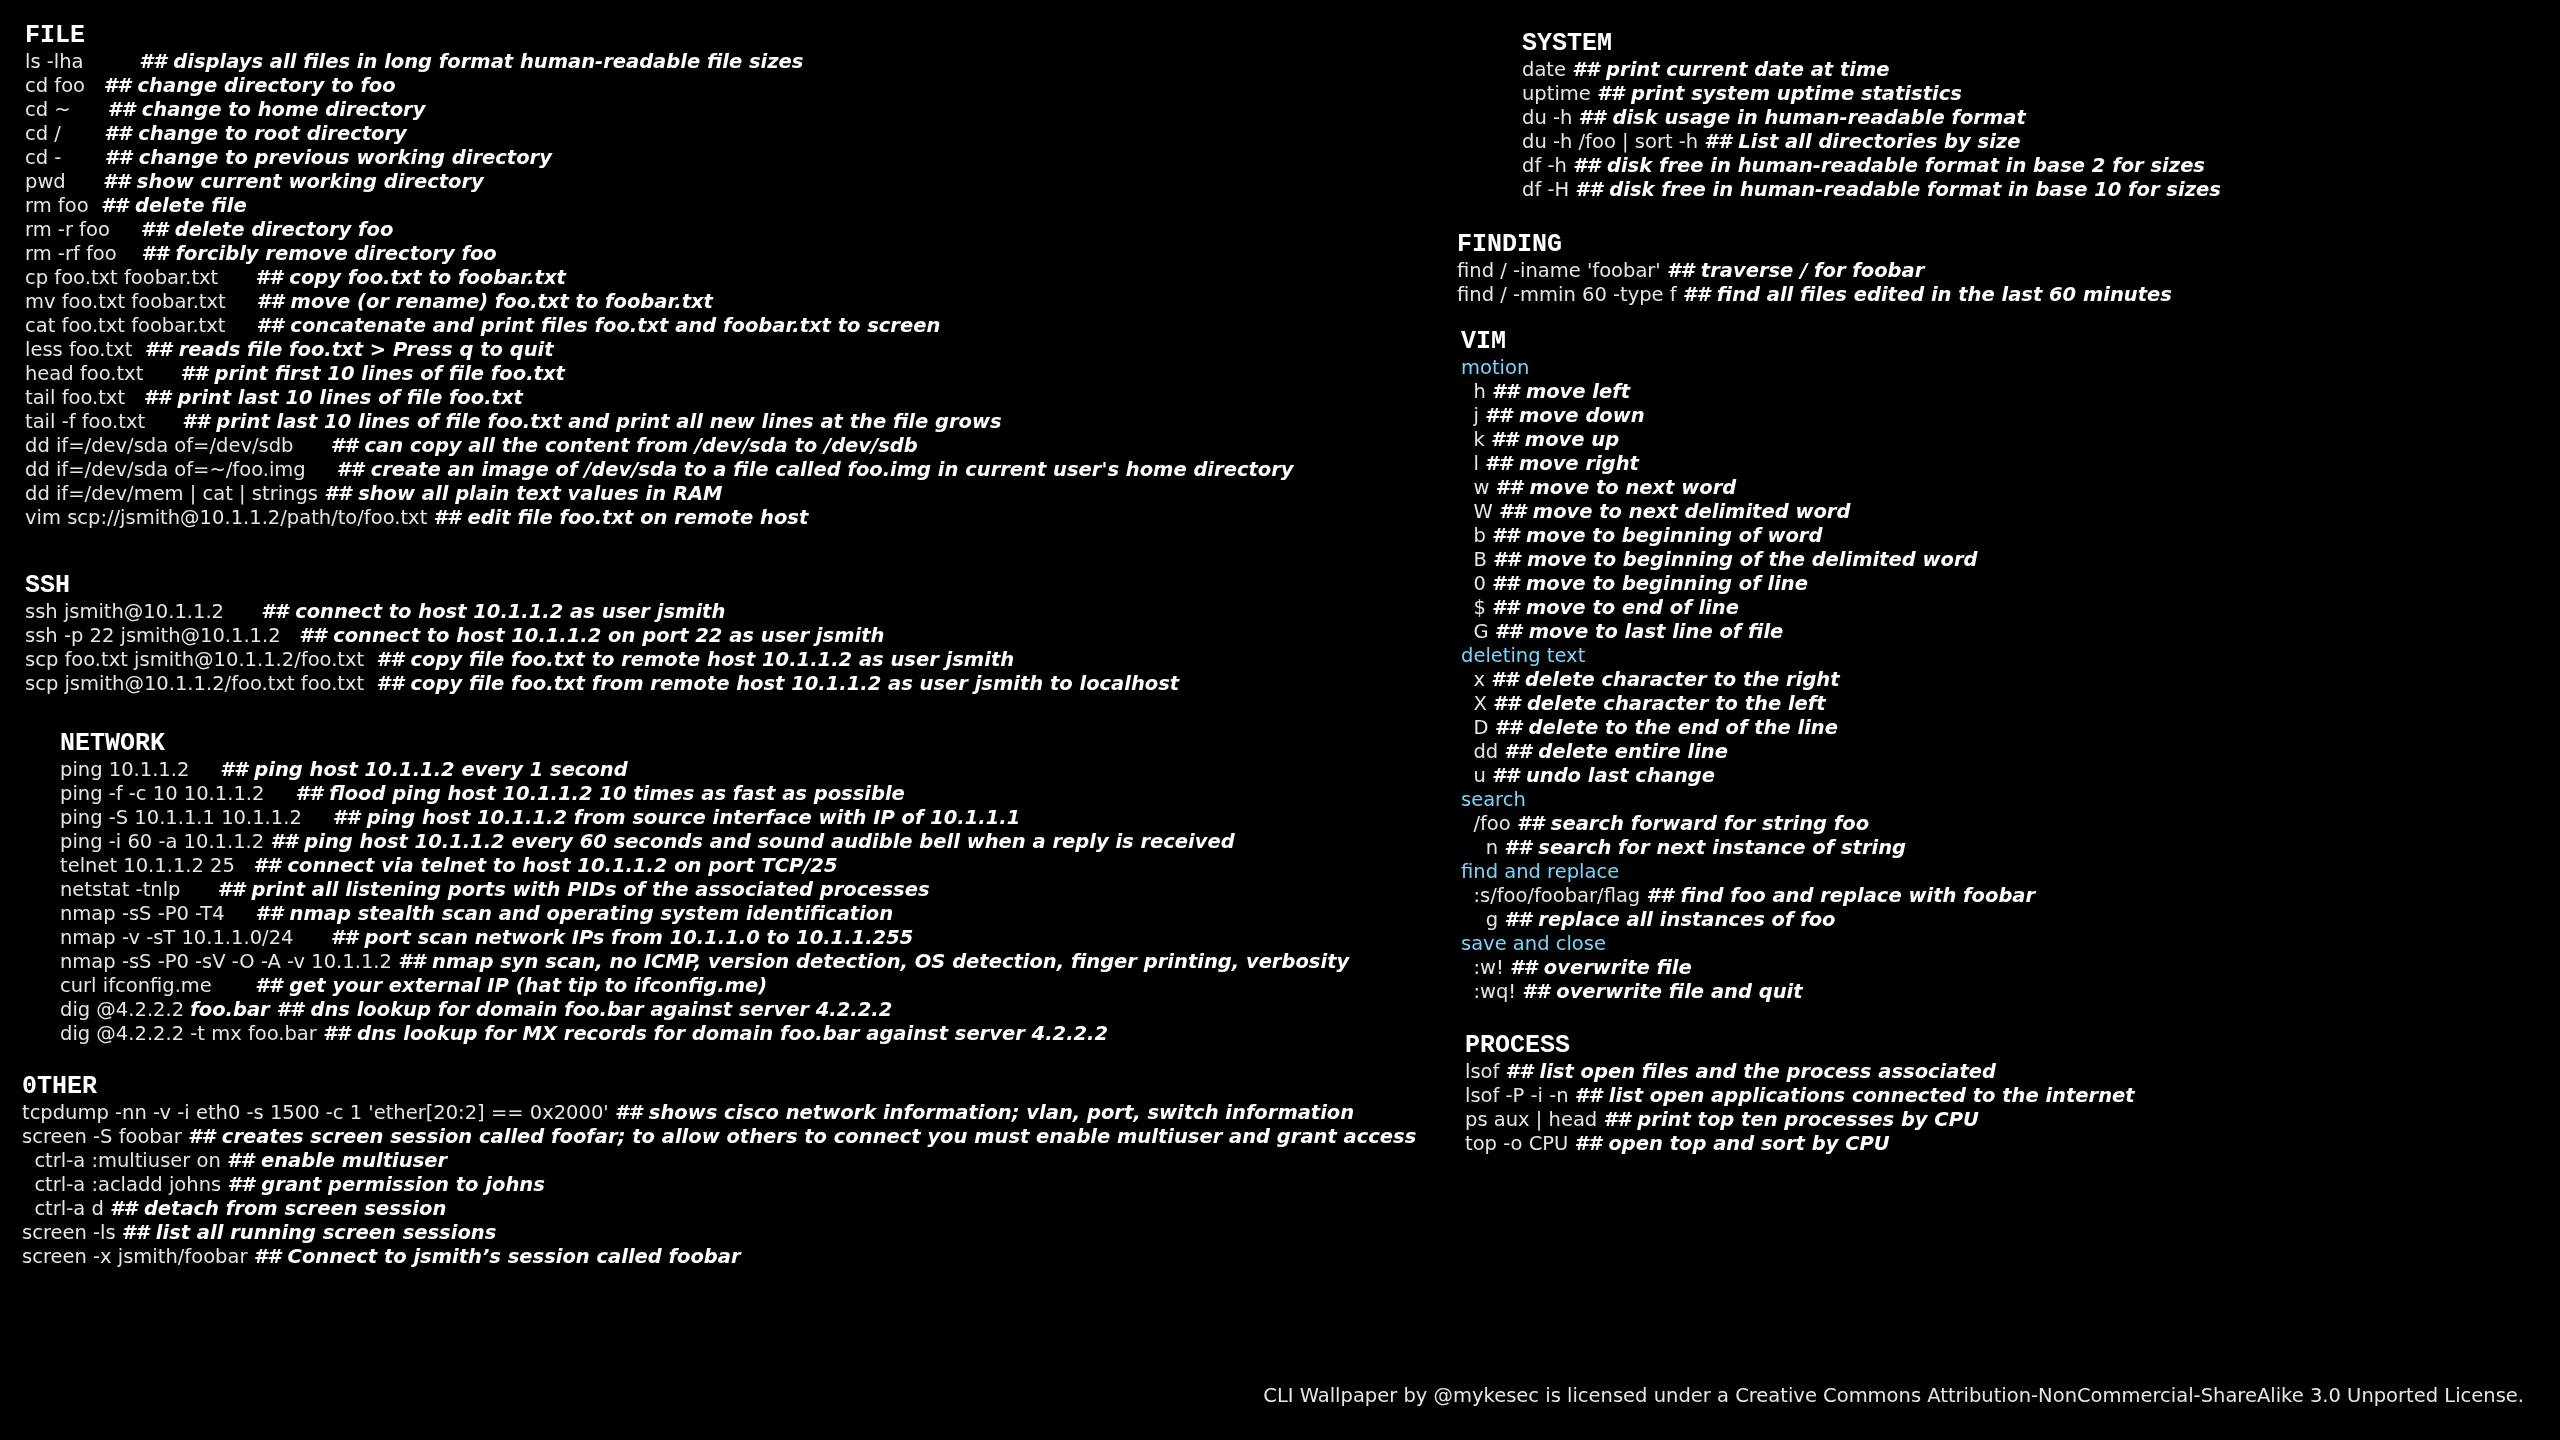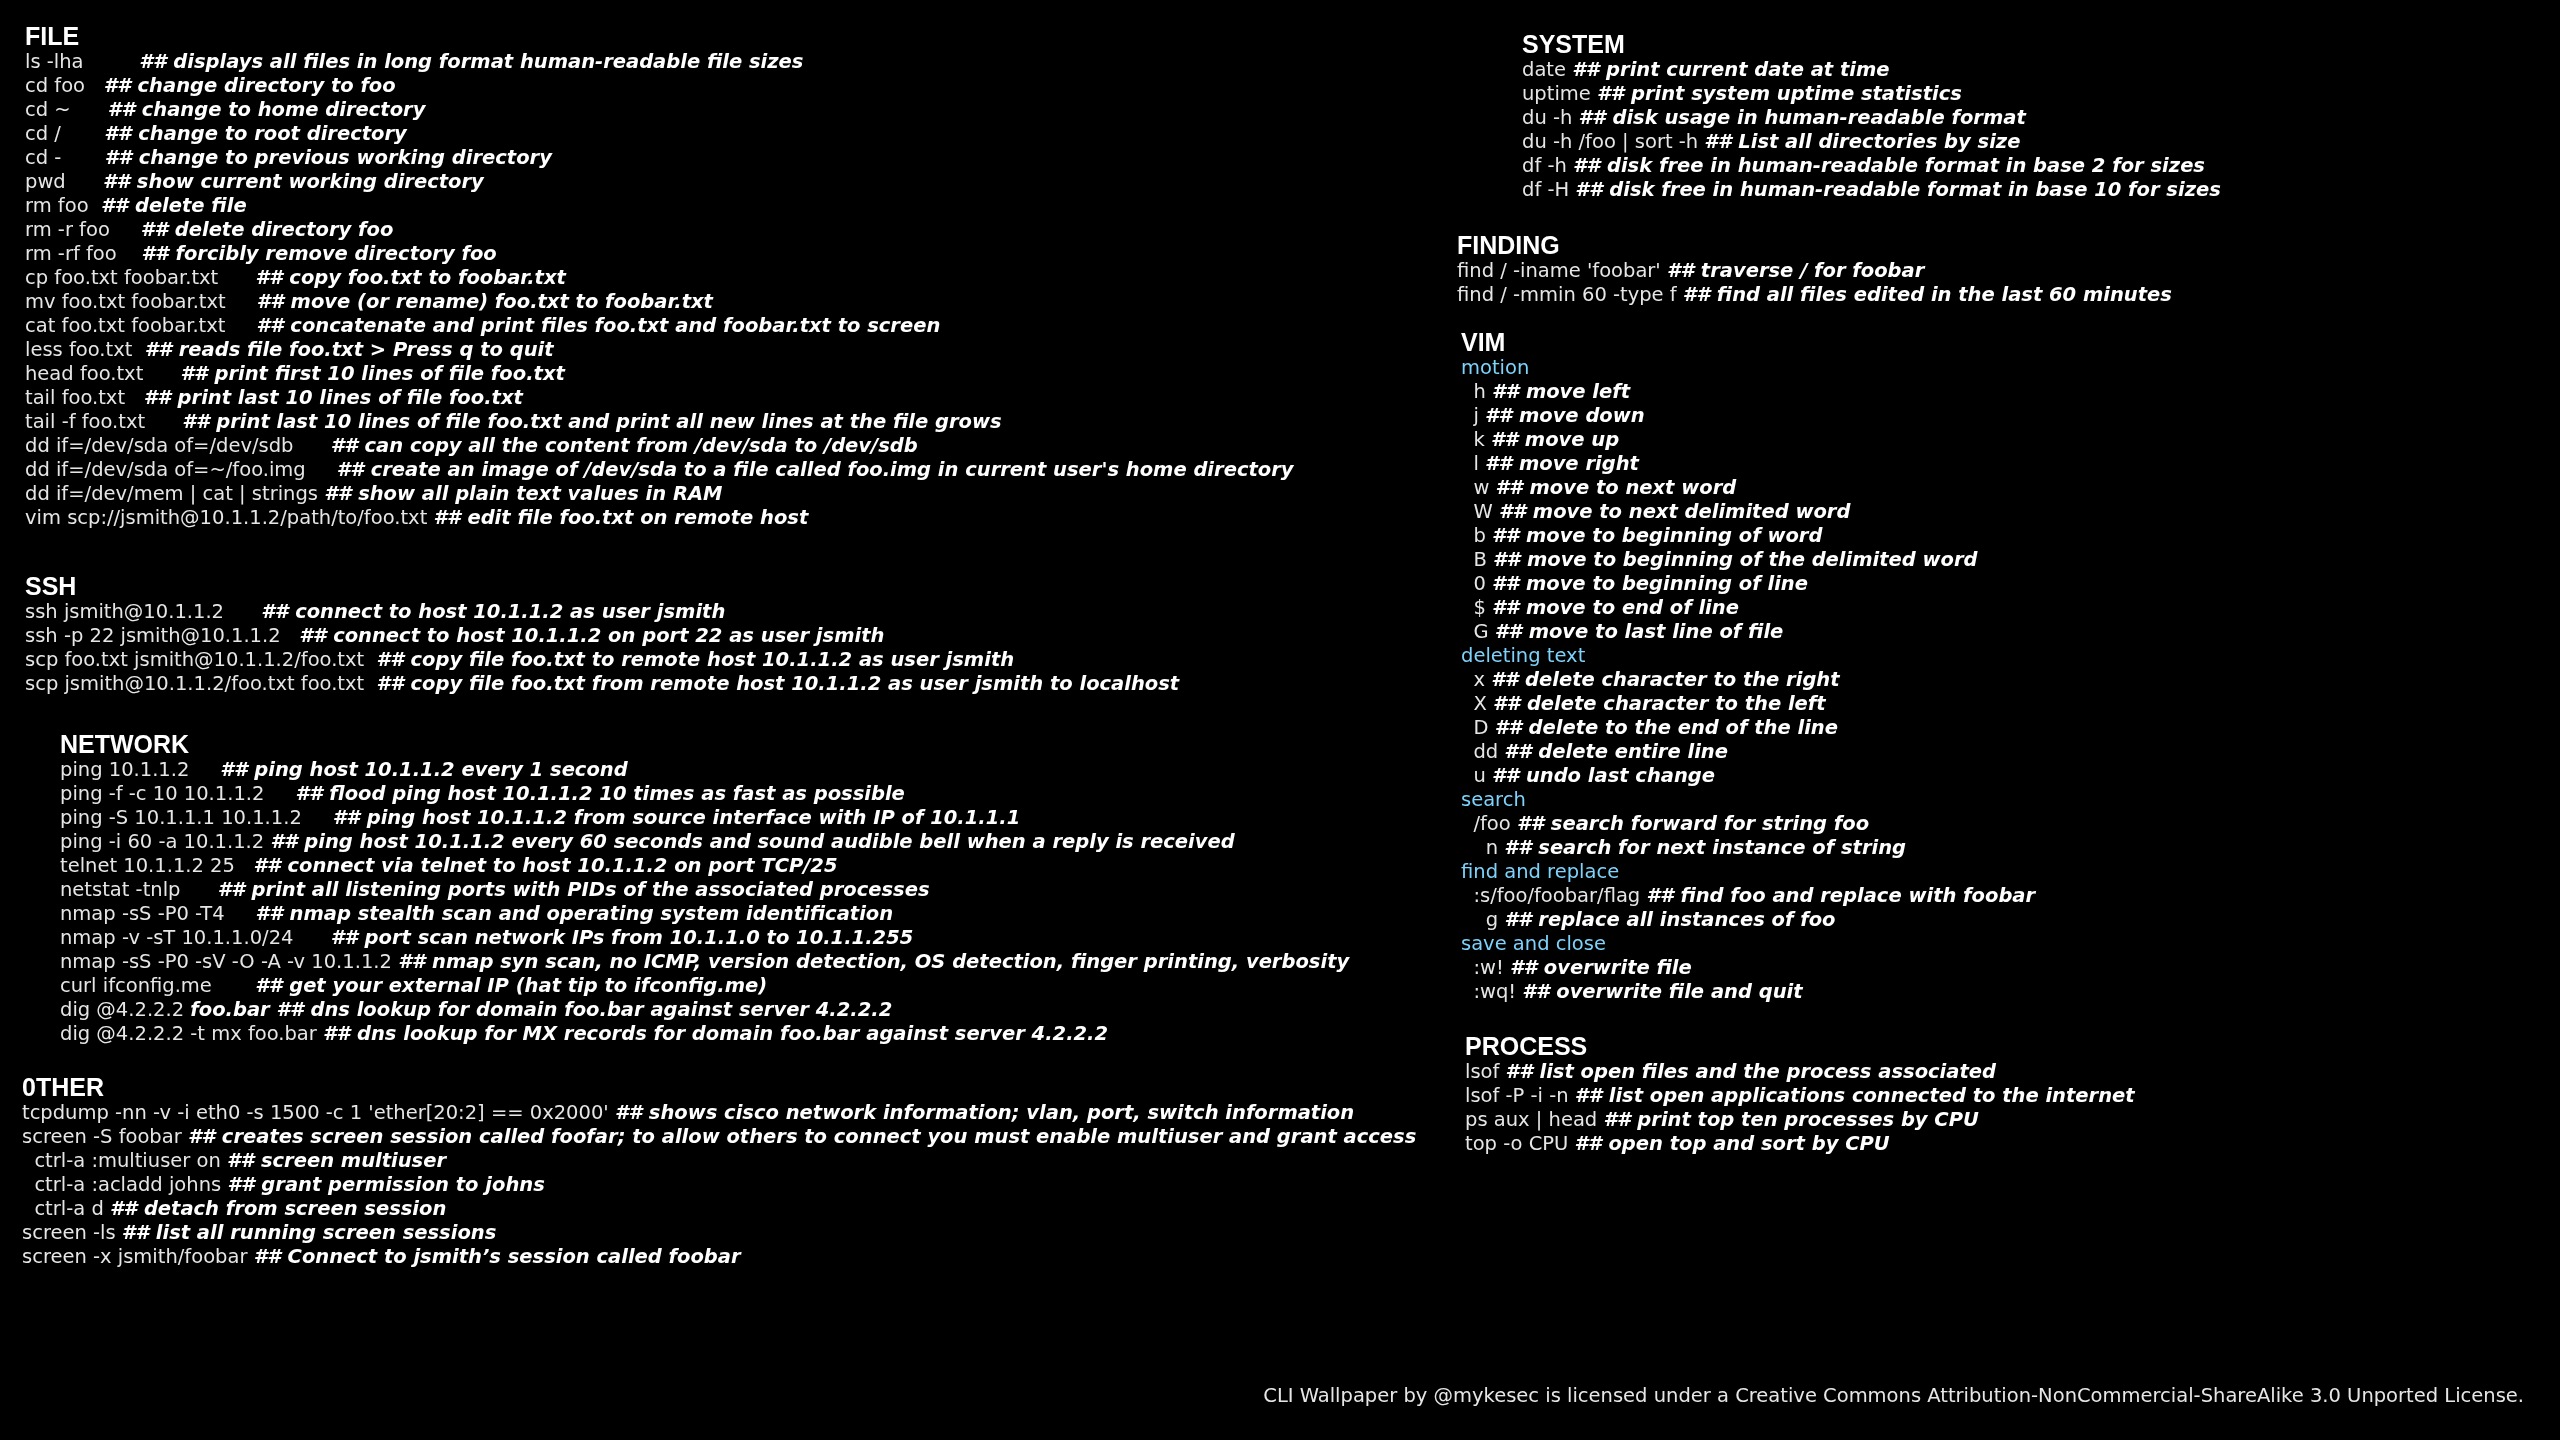--- a/index.html
+++ b/index.html
@@ -12,21 +12,21 @@
       height: 1440px;
       position: relative;
       overflow: hidden;
       font-family: "DejaVu Sans", sans-serif;
       color: #ffffff;
     }
     .section {
       position: absolute;
     }
     .section-title {
-      font-family: Liberation Sans, sans-serif;
+      font-family: Liberation Mono, monospace;
       font-weight: bold;
       font-size: 25px;
       line-height: 28px;
       height: 28px;
       color: #ffffff;
       white-space: nowrap;
     }
     .line {
       font-size: 19.5px;
       line-height: 24px;
@@ -116,21 +116,21 @@
       <div class="line"><span class="cmd">dig @4.2.2.2 </span><span class="desc">foo.bar ## dns lookup for domain foo.bar against server 4.2.2.2</span></div>
       <div class="line"><span class="cmd">dig @4.2.2.2 -t mx foo.bar </span><span class="desc">## dns lookup for MX records for domain foo.bar against server 4.2.2.2</span></div>
     </div>
 </div>
 
 <div class="section" style="left:22px; top:1073px;">
   <div class="section-title">0THER</div>
   <div class="lines">
       <div class="line"><span class="cmd">tcpdump -nn -v -i eth0 -s 1500 -c 1 'ether[20:2] == 0x2000' </span><span class="desc">## shows cisco network information; vlan, port, switch information</span></div>
       <div class="line"><span class="cmd">screen -S foobar </span><span class="desc">## creates screen session called foofar; to allow others to connect you must enable multiuser and grant access</span></div>
-      <div class="line"><span class="cmd">  ctrl-a :multiuser on </span><span class="desc">## screen multiuser</span></div>
+      <div class="line"><span class="cmd">  ctrl-a :multiuser on </span><span class="desc">## enable multiuser</span></div>
       <div class="line"><span class="cmd">  ctrl-a :acladd johns </span><span class="desc">## grant permission to johns</span></div>
       <div class="line"><span class="cmd">  ctrl-a d </span><span class="desc">## detach from screen session</span></div>
       <div class="line"><span class="cmd">screen -ls </span><span class="desc">## list all running screen sessions</span></div>
       <div class="line"><span class="cmd">screen -x jsmith/foobar </span><span class="desc">## Connect to jsmith’s session called foobar</span></div>
     </div>
 </div>
 
 <div class="section" style="left:1522px; top:30px;">
   <div class="section-title">SYSTEM</div>
   <div class="lines">

